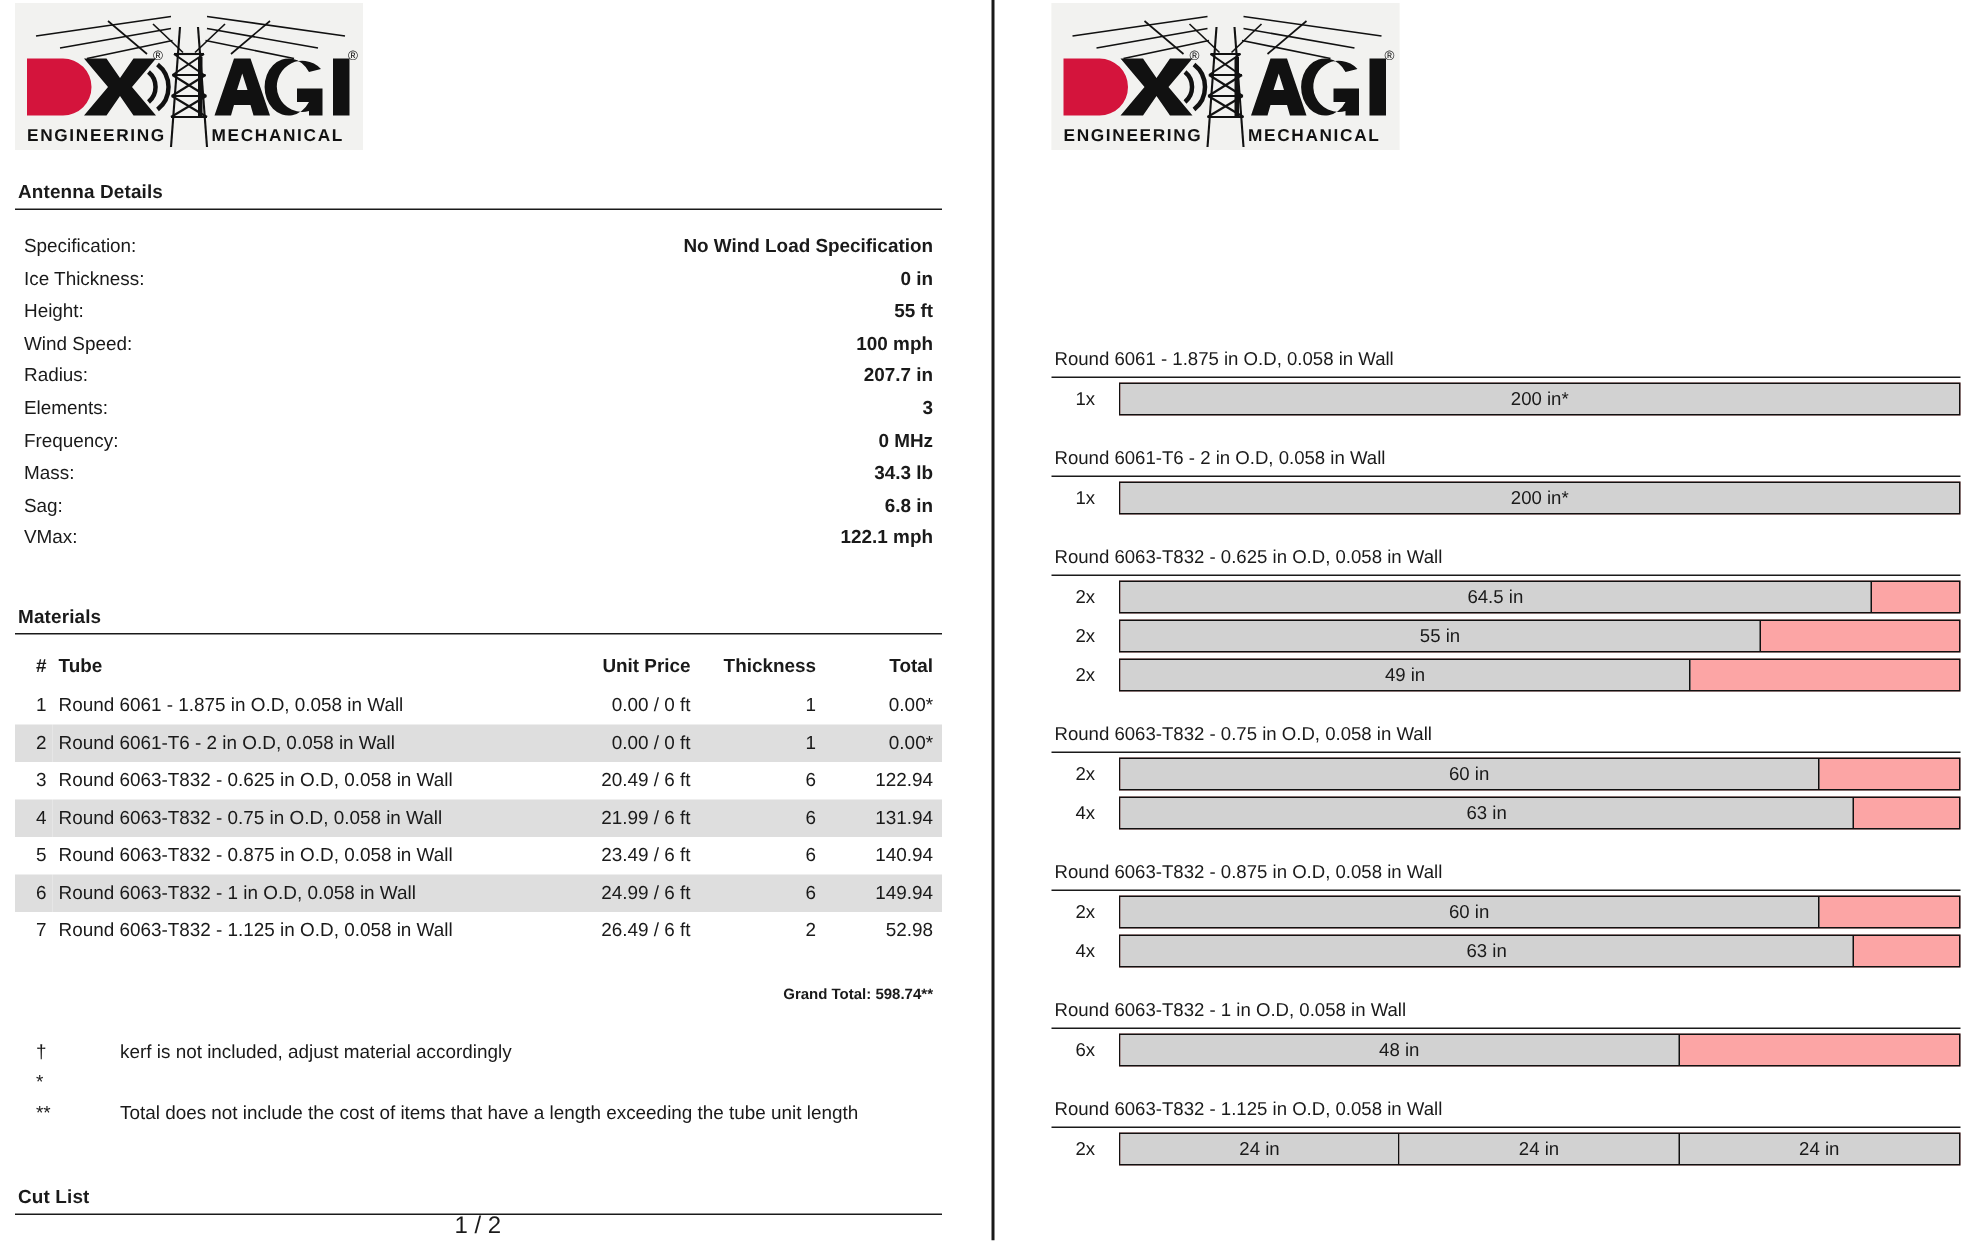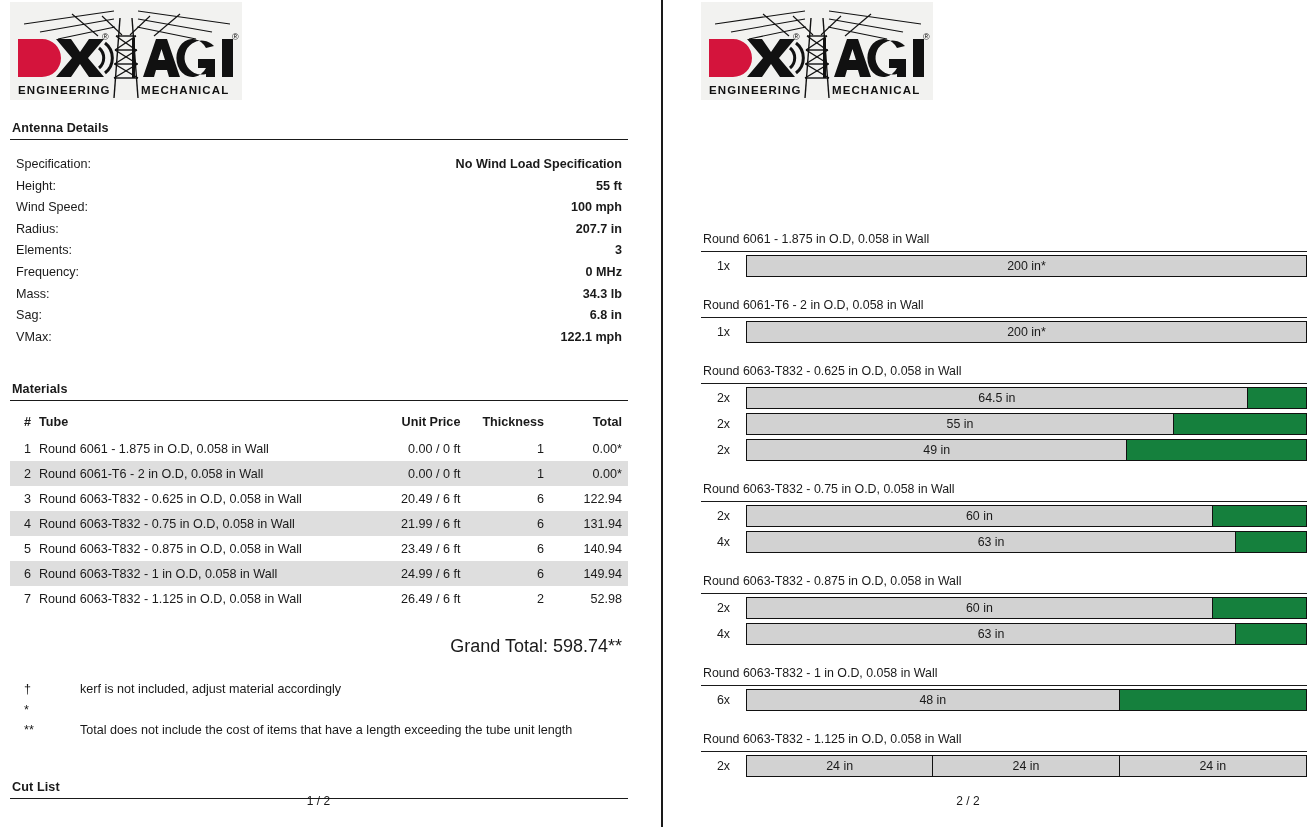--- a/index.html
+++ b/index.html
@@ -60,54 +60,54 @@
   table.mat td { padding: 5.5px 4px; text-align: right; white-space: nowrap; }
   table.mat td.c-num { text-align: left; width: 20px; padding-left: 14px; }
   table.mat td.c-tube { text-align: left; }
   table.mat th.c-num { padding-left: 14px; width: 20px; }
   table.mat th.c-price, table.mat td.c-price { width: 100px; padding-right: 18px; }
   table.mat th.c-qty,   table.mat td.c-qty   { width: 78px; padding-right: 14px; }
   table.mat th.c-total, table.mat td.c-total { width: 70px; padding-right: 6px; }
   table.mat tr.alt td { background: #dedede; }
 
   .grand-total {
-    text-align: right; font-weight: normal; font-size: 18px;
+    text-align: right; font-weight: bold; font-size: 10px;
     padding: 25px 6px 0 0;
   }
 
   
   .footnotes { margin-top: 22px; font-size: 12.6px; }
   .fn-row { display: flex; line-height: 20.5px; }
   .fn-mark { width: 70px; padding-left: 14px; }
   .fn-text { flex: 1; }
 
   
   .notes-block { margin-top: 18px; }
   .notes-body { font-size: 12.6px; padding: 17px 0 0 14px; }
 
   .cutlist-head-block { margin-top: 39px; }
 
   
   .pg-foot {
-    position: absolute; bottom: 19px; left: 0; width: 100%;
-    text-align: center; font-size: 12px;
+    position: absolute; bottom: 0; left: 0; width: 100%;
+    text-align: center; font-size: 16px;
   }
   .page-left  .pg-foot { padding-right: 24px; }
   .page-right .pg-foot { padding-right: 36px; }
 
   
   .cut-groups { padding-top: 132px; }
   .cut-group { margin-bottom: 20px; }
   .cg-title { font-size: 12.4px; padding: 0 0 5px 2px; }
   .cg-rule { border-bottom: 1.5px solid #1a1a1a; width: 100%; }
   .cut-row { display: flex; align-items: center; height: 25px; margin-top: 1px; }
   .cut-qty { width: 45px; text-align: center; font-size: 12.4px; }
   .cut-track {
     position: relative; flex: 1; height: 22px;
-    border: 1.6px solid #111; background: #15803d; display: flex;
+    border: 1.6px solid #111; background: #fca5a5; display: flex;
   }
   .cut-seg {
     height: 100%; background: #d2d2d2;
     border-right: 1.6px solid #111;
     display: flex; align-items: center; justify-content: center;
     font-size: 12.4px; color: #1a1a1a; overflow: hidden;
   }
   .cut-seg.last-full { border-right: none; }
 </style>
 </head>
@@ -166,20 +166,24 @@
     </div>
 
     <div class="details-block">
       <div class="sec-head">Antenna Details</div>
       <div class="sec-rule"></div>
       <div class="details-grid">
         <div>
           <div class="det-row">
             <span class="det-label">Specification:</span>
             <span class="det-value">No Wind Load Specification</span>
+          </div>
+          <div class="det-row">
+            <span class="det-label">Ice Thickness:</span>
+            <span class="det-value">0 in</span>
           </div>
           <div class="det-row">
             <span class="det-label">Height:</span>
             <span class="det-value">55 ft</span>
           </div>
           <div class="det-row">
             <span class="det-label">Wind Speed:</span>
             <span class="det-value">100 mph</span>
           </div>
           <div class="det-row">
@@ -447,15 +451,14 @@
             <div class="cut-qty">2x</div>
             <div class="cut-track">
               <div class="cut-seg" style="width: 33.3333%;">24 in</div>
               <div class="cut-seg" style="width: 33.3333%;">24 in</div>
               <div class="cut-seg last-full" style="width: 33.3333%;">24 in</div>
             </div>
           </div>
         </div>
       </div>
 
-    <div class="pg-foot">2 / 2</div>
   </div>
 </div>
 
 </body></html>

